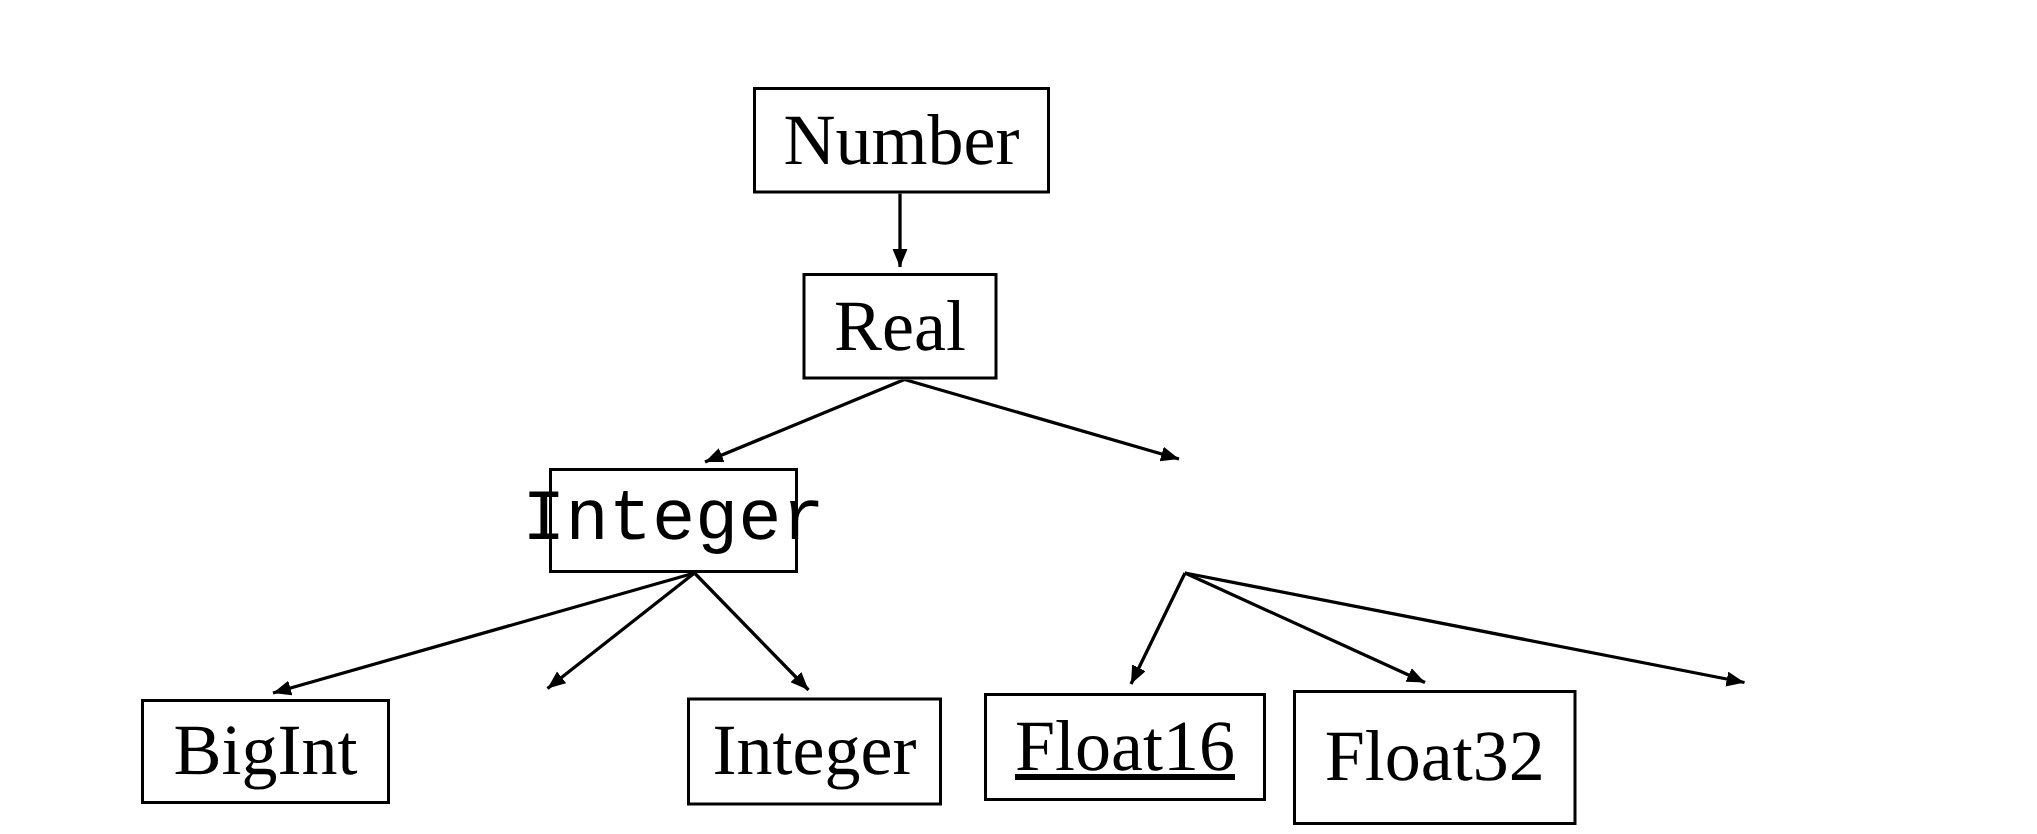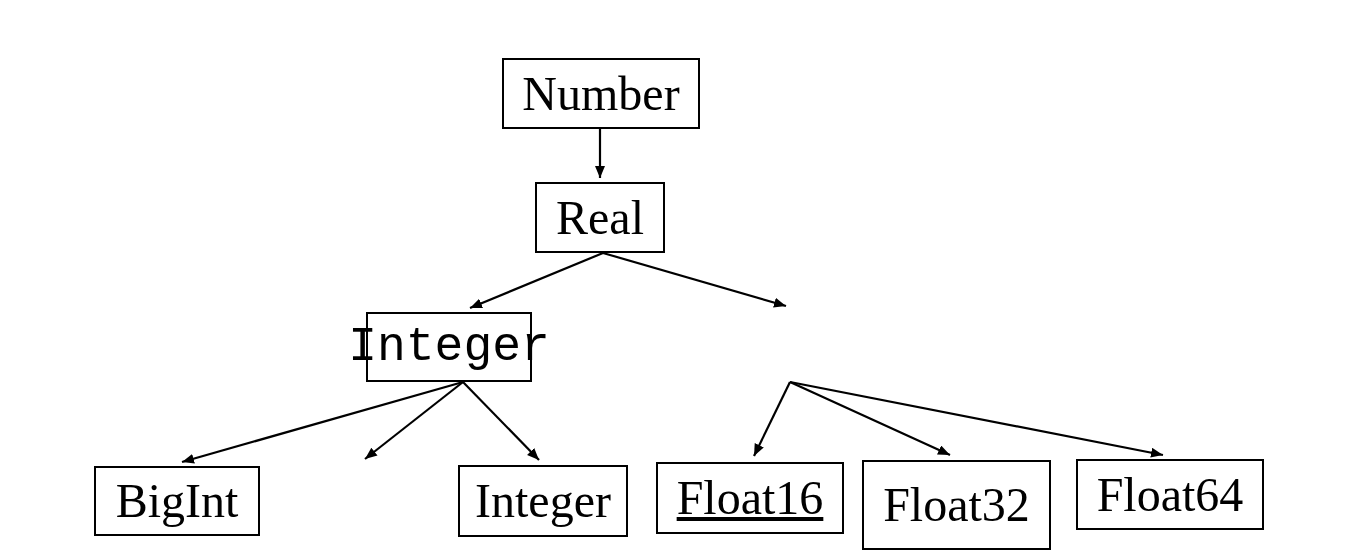--- a/index.html
+++ b/index.html
@@ -71,15 +71,14 @@
     <line x1="790" y1="357" x2="1163" y2="430" stroke="#000000" stroke-width="2.2" marker-end="url(#arrow)"></line>
   </svg>
 
   <div class="node node-number">Number</div>
   <div class="node node-real">Real</div>
   <div class="node node-integer">Integer</div>
   <div class="node node-bigint">BigInt</div>
   <div class="node node-signed">Integer</div>
   <div class="node node-float16">Float16</div>
   <div class="node node-float32">Float32</div>
-  <div class="node node-float64">Float64</div>
 
 </div>
 
 </body></html>

